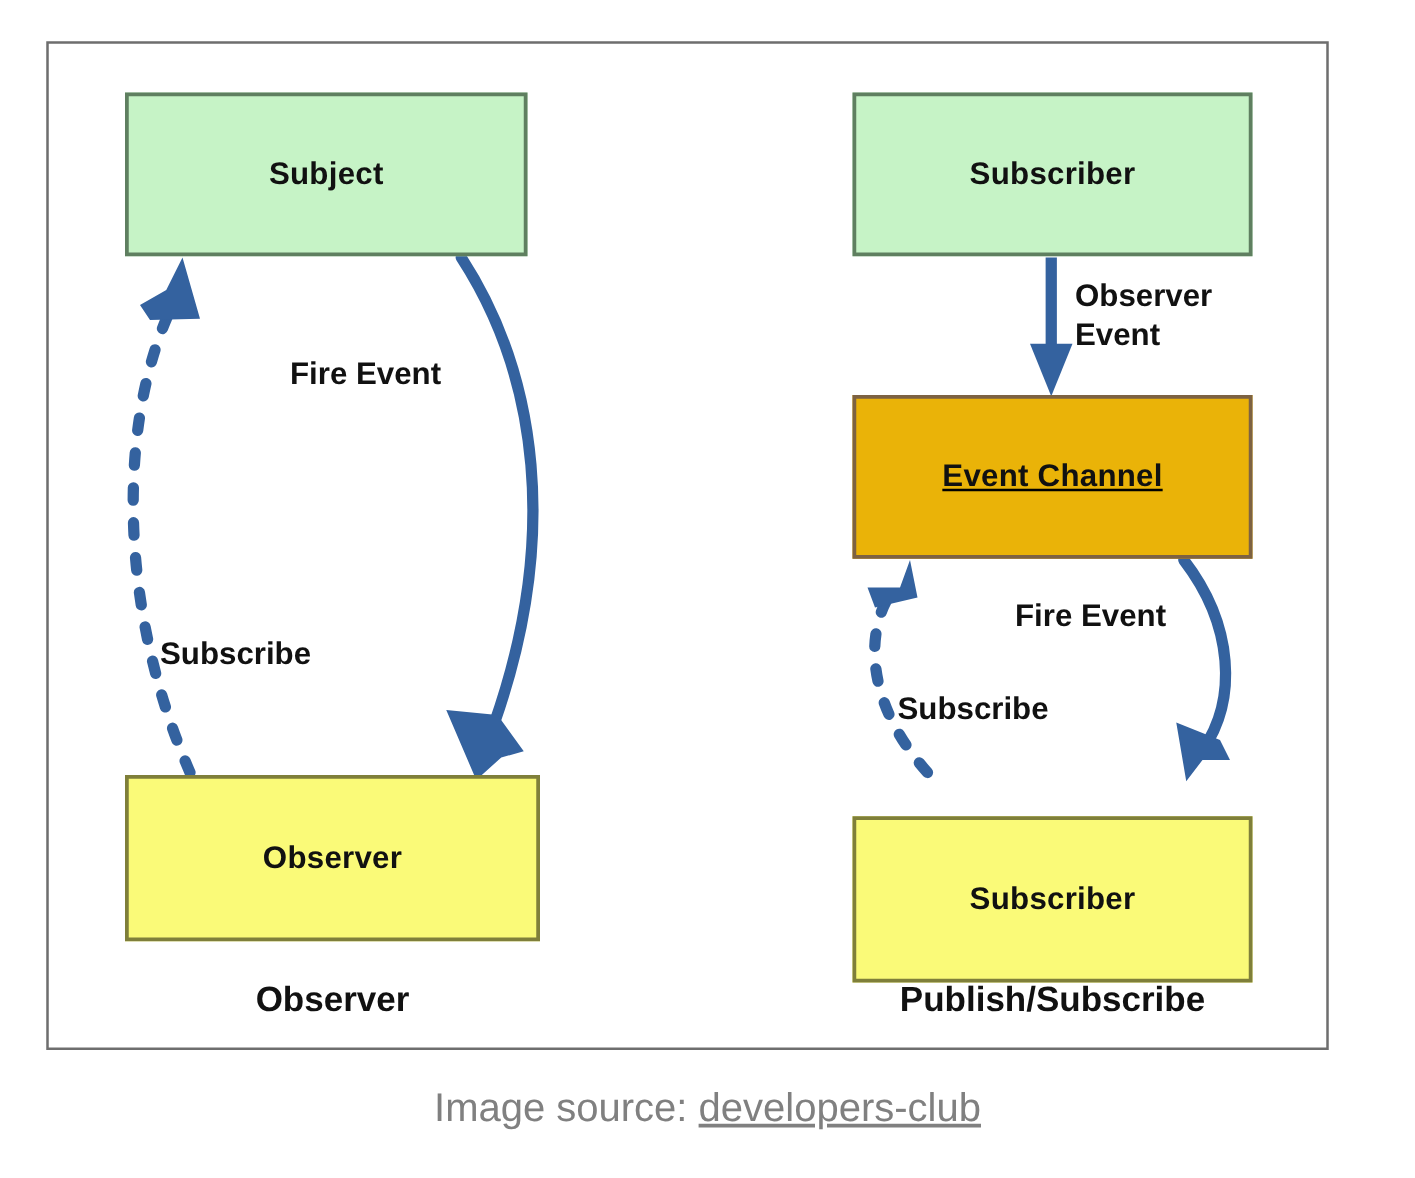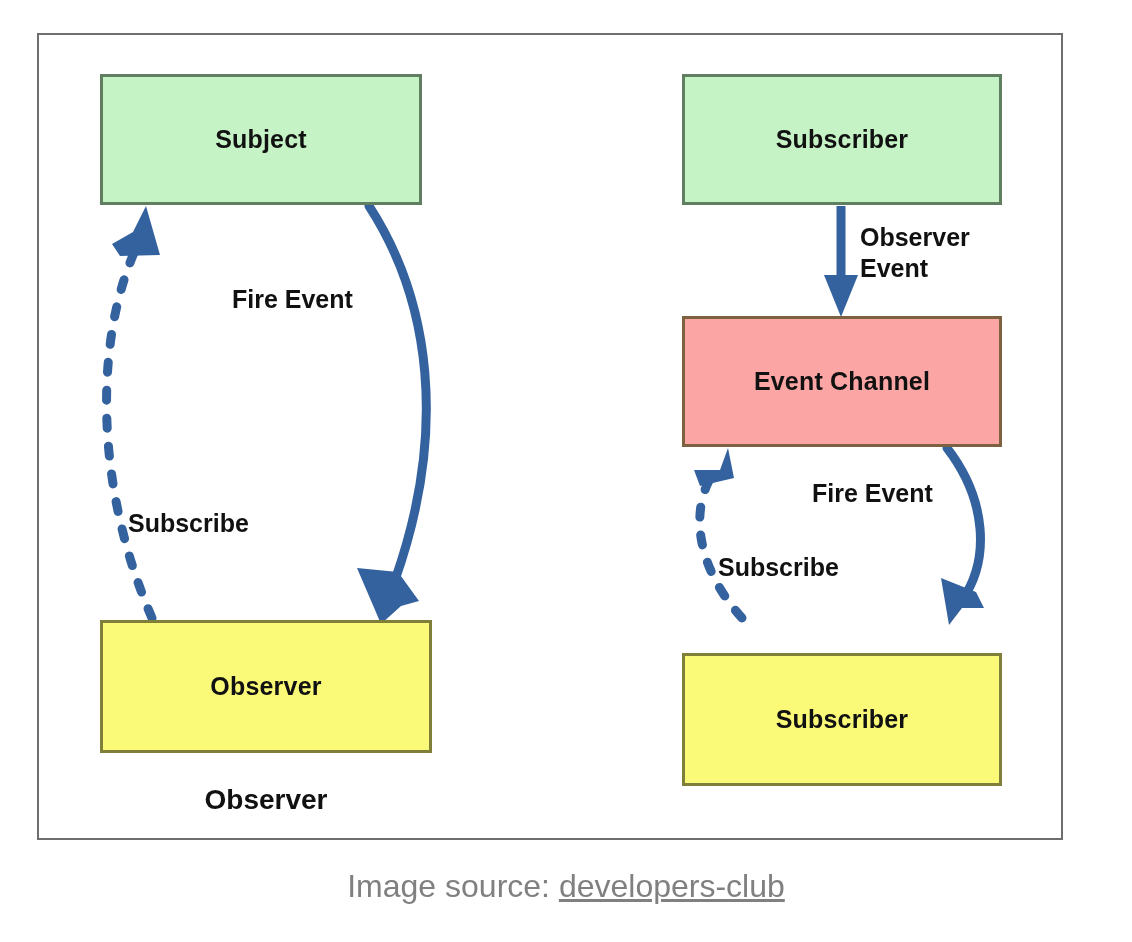--- a/index.html
+++ b/index.html
@@ -53,21 +53,21 @@
     justify-content: center;
     text-align: center;
   }
   .node .node-label {
     font-size: 25px;
     font-weight: bold;
     color: #111111;
     letter-spacing: 0.2px;
   }
   .node.green  { background: #c6f3c6; border-color: #5f7f60; align-items: center; }
-  .node.orange { background: #fca5a5; border-color: #7d6242; }
+  .node.orange { background: #eab308; border-color: #7d6242; text-decoration: underline; }
   .node.yellow { background: #fafa78; border-color: #7f7f3a; }
 
   #node-subject    { left: 100px; top: 74px;  width: 322px; height: 131px; }
   #node-observer   { left: 100px; top: 620px; width: 332px; height: 133px; }
   #node-publisher  { left: 682px; top: 74px;  width: 320px; height: 131px; }
   #node-event-channel { left: 682px; top: 316px; width: 320px; height: 131px; }
   #node-subscriber { left: 682px; top: 620px; width: 320px; height: 133px; margin-top: 33px; }
 
   
   .edge-label {
@@ -172,18 +172,19 @@
 
   <div class="edge-label" id="edge-label-publish-event">Observer
 Event</div>
 
   <div class="edge-label" id="edge-label-fire-event-right">Fire Event</div>
 
   <div class="edge-label" id="edge-label-subscribe-right">Subscribe</div>
 
   <div class="pattern-caption" id="caption-observer">Observer</div>
 
+  <div class="pattern-caption" id="caption-pubsub">Publish/Subscribe</div>
 
   <div id="image-source">
     <span>Image source: </span><a class="source-link" href="#">developers-club</a>
   </div>
 
 </div>
 
 </body></html>

